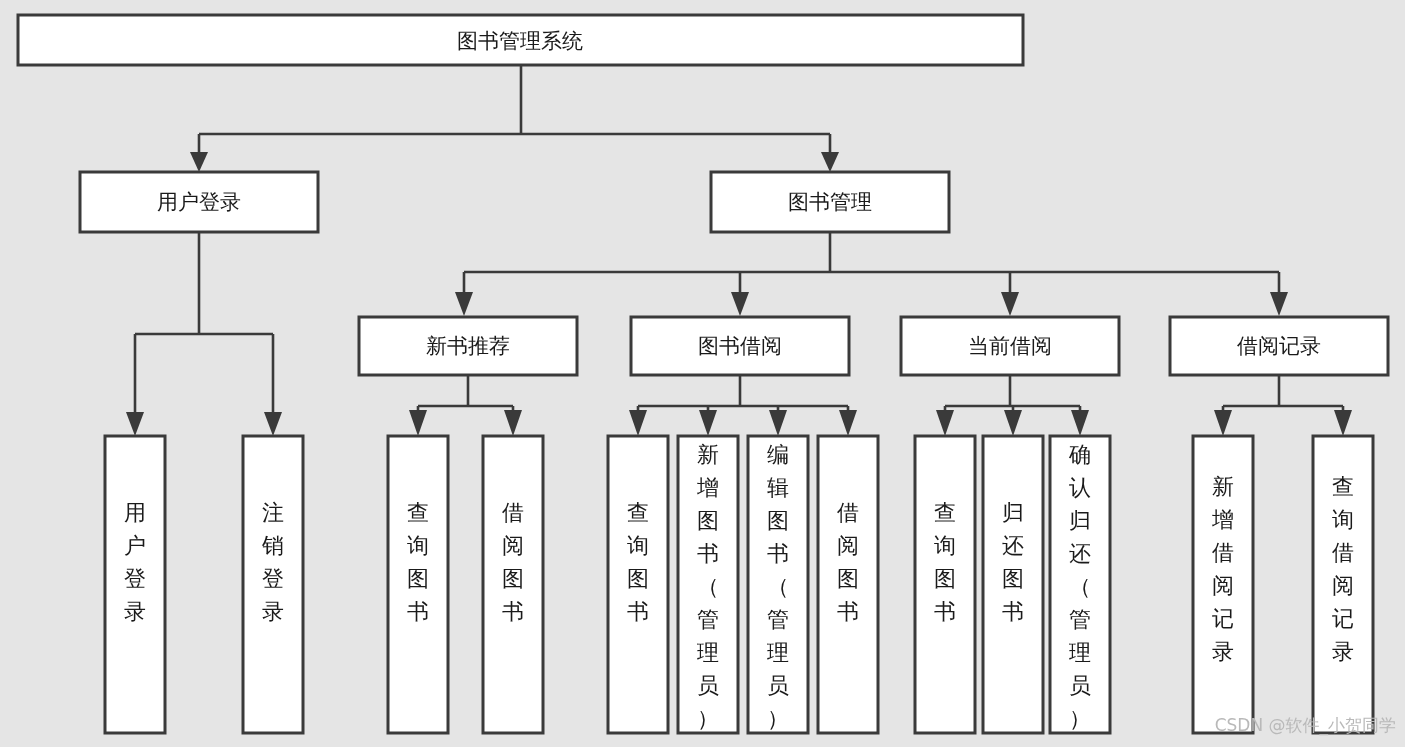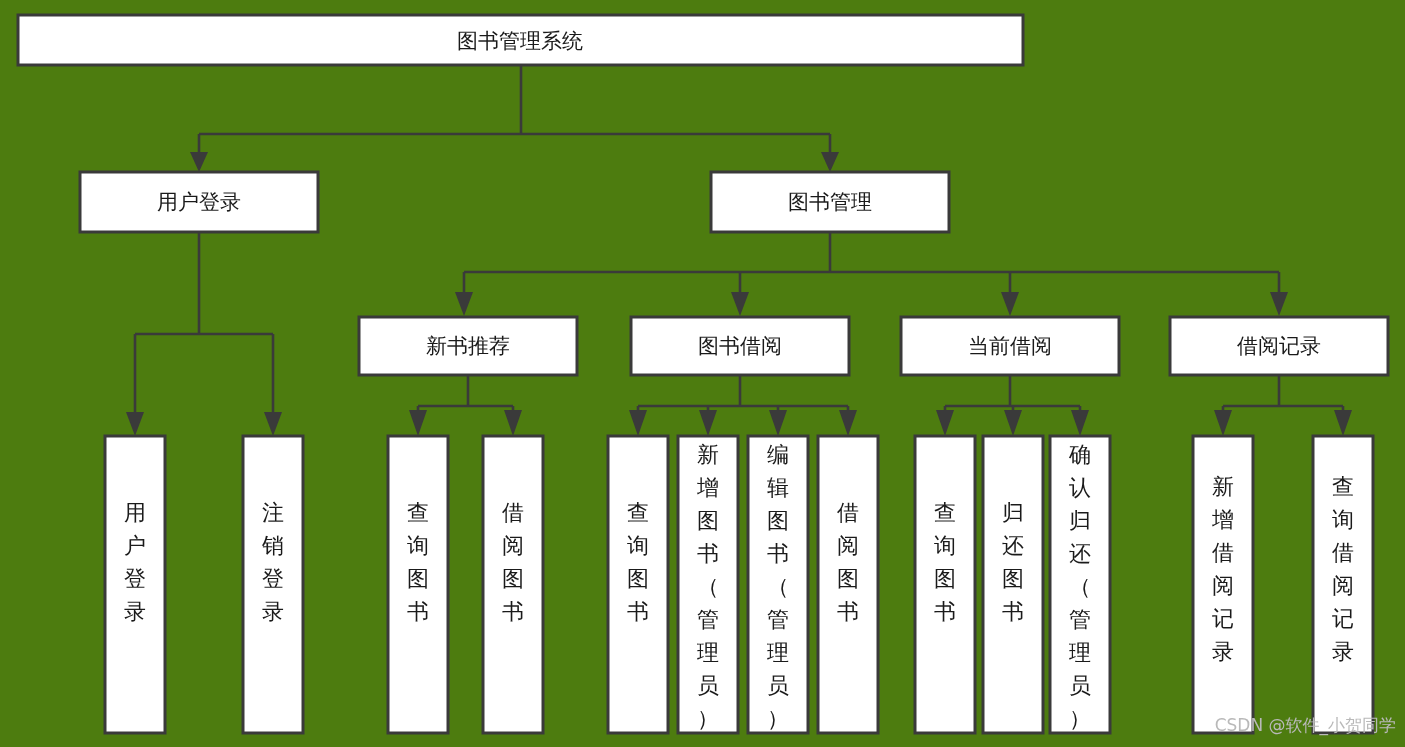--- a/index.html
+++ b/index.html
@@ -11,21 +11,21 @@
   body {
     width: 1405px;
     height: 747px;
     overflow: hidden;
     font-family: "DejaVu Sans", "Liberation Sans", sans-serif;
   }
   #diagram-root {
     position: relative;
     width: 1405px;
     height: 747px;
-    background: #4d7c0f;
+    background: #e5e5e5;
   }
   svg#diagram-svg {
     position: absolute;
     top: 0;
     left: 0;
     width: 1405px;
     height: 747px;
     display: block;
   }
   .node-rect {

